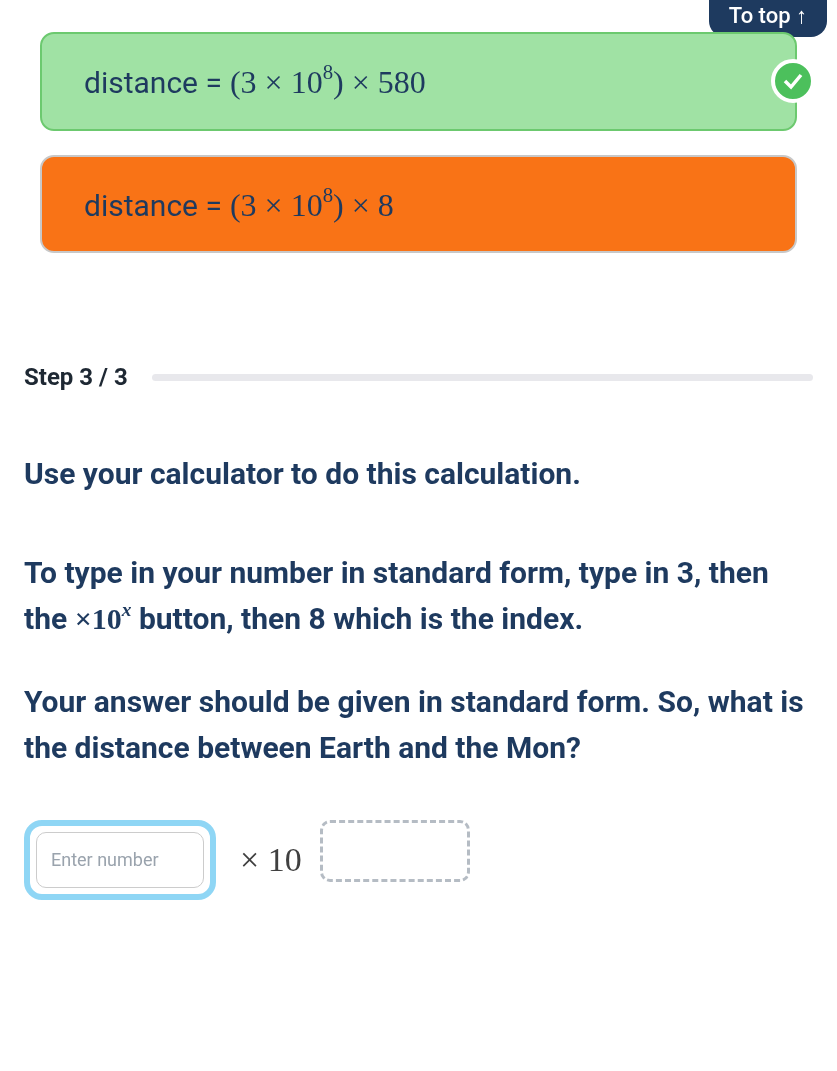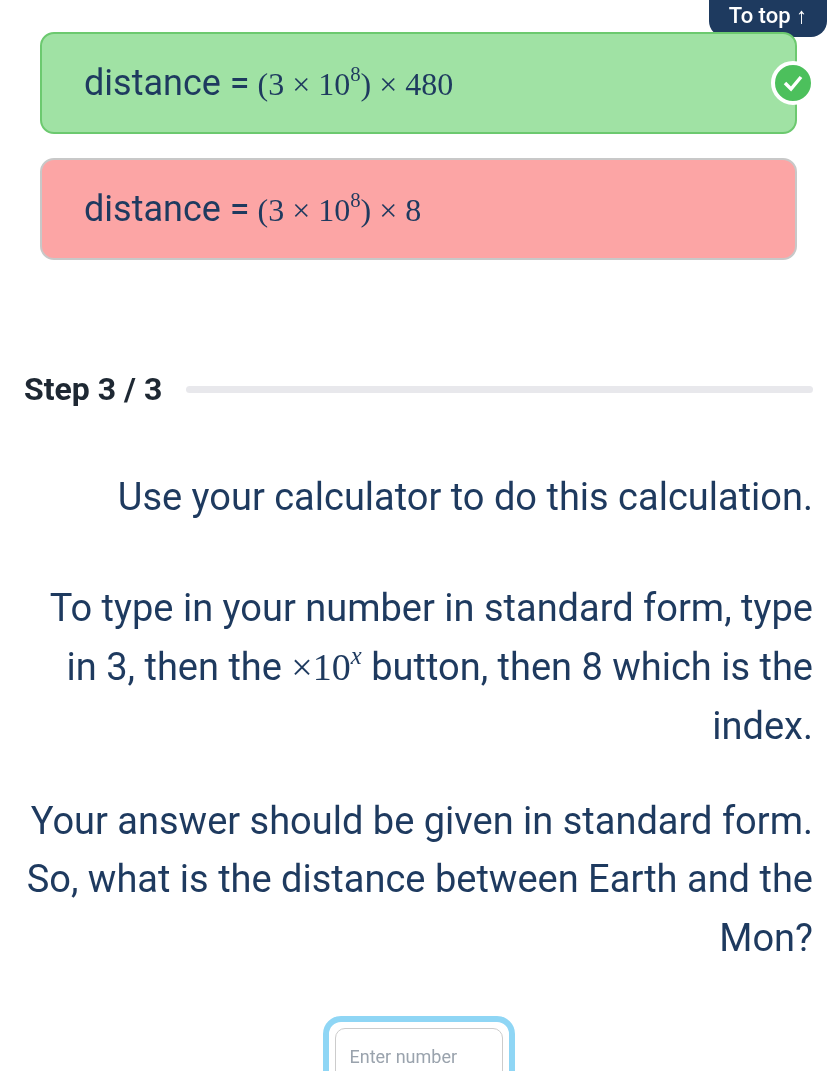--- a/index.html
+++ b/index.html
@@ -36,21 +36,21 @@
       min-height: 98px;
       display: flex;
       align-items: center;
     }
     .option-correct {
       background: #a0e2a4;
       border: 2px solid #6cc96f;
       margin-top: 32px;
     }
     .option-neutral {
-      background: #fca5a5;
+      background: #f97316;
       border: 2px solid #c8c8c8;
       margin-top: 24px;
     }
     .check-circle {
       position: absolute;
       right: -20px;
       top: 50%;
       transform: translateY(-50%);
       width: 44px;
       height: 44px;
@@ -67,73 +67,71 @@
       stroke: #fff;
       stroke-width: 3.5;
       fill: none;
     }
     .formula-text {
       font-family: 'Times New Roman', serif;
       color: #1e3a5f;
     }
     .formula-text .label {
       font-family: -apple-system, BlinkMacSystemFont, 'Segoe UI', Roboto, sans-serif;
-      font-size: 36px;
+      font-size: 30px;
     }
     .sup {
       font-size: 0.65em;
       vertical-align: super;
       position: relative;
       top: -0.1em;
     }
     .step-header {
       display: flex;
       align-items: center;
       margin: 110px 24px 0 24px;
       gap: 24px;
     }
     .step-label {
-      font-size: 32px;
+      font-size: 24px;
       font-weight: 700;
       color: #1e2833;
       white-space: nowrap;
     }
     .step-line {
       flex: 1;
       height: 7px;
       background: #e8e8ec;
       border-radius: 4px;
     }
     .instruction-text {
-      font-size: 38px;
+      font-size: 30px;
       line-height: 1.55;
       color: #1e3a5f;
       margin: 60px 24px 0 24px;
-      font-weight: 400;
-      text-align: right;
+      font-weight: 700;
     }
     .para2 {
       margin-top: 52px;
     }
     .para3 {
       margin-top: 36px;
     }
     .formula-inline {
       font-family: 'Times New Roman', serif;
     }
     .italic-x {
       font-style: italic;
       font-family: 'Times New Roman', serif;
     }
     .input-row {
       display: flex;
       align-items: center;
       margin: 48px 24px 0 24px;
       gap: 18px;
-      flex-direction: column;
     }
     .number-input-wrap {
       border: 6px solid #8fd6f5;
       border-radius: 18px;
       padding: 6px;
       background: #fff;
     }
     .number-input {
       width: 168px;
       height: 56px;
@@ -163,21 +161,21 @@
     }
   </style>
 </head>
 <body>
 
 <div class="to-top-pill">To top ↑</div>
 
 <div class="option-box option-correct">
   <span class="formula-text">
     <span class="label">distance =</span>
-    <span>(3 × 10</span><span class="sup">8</span><span>) × 480</span>
+    <span>(3 × 10</span><span class="sup">8</span><span>) × 580</span>
   </span>
   <div class="check-circle">
     <svg viewBox="0 0 24 24">
         <polyline points="4,12 10,18 20,6"></polyline>
       </svg>
   </div>
 </div>
 
 <div class="option-box option-neutral">
   <span class="formula-text">

